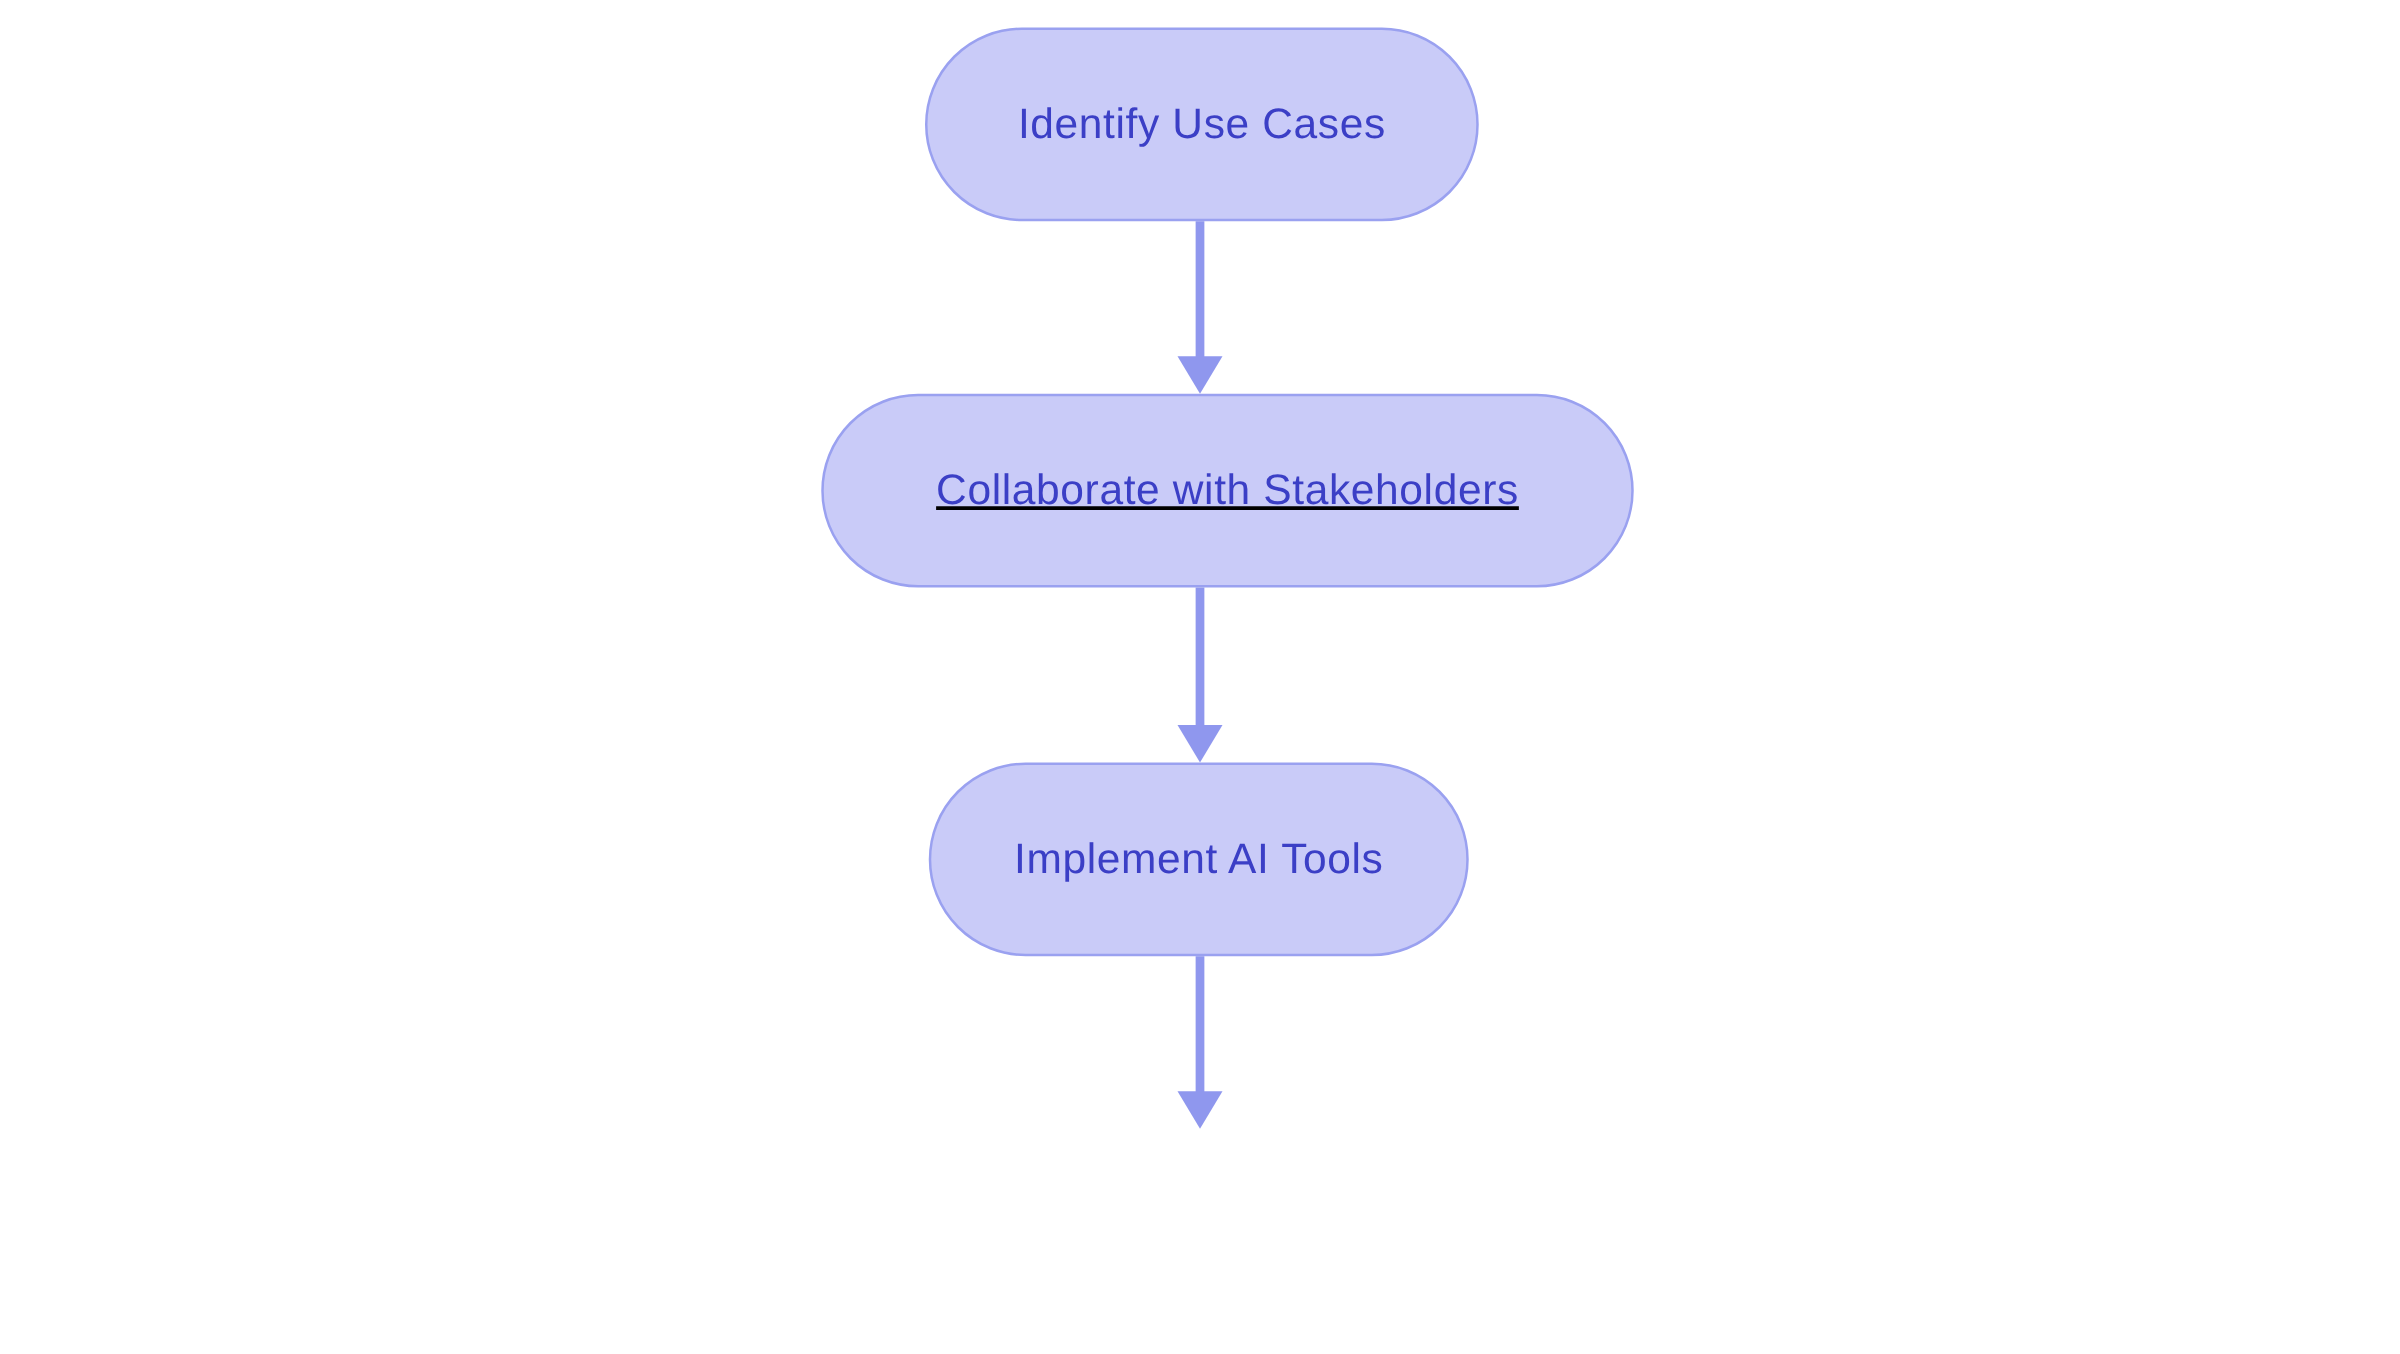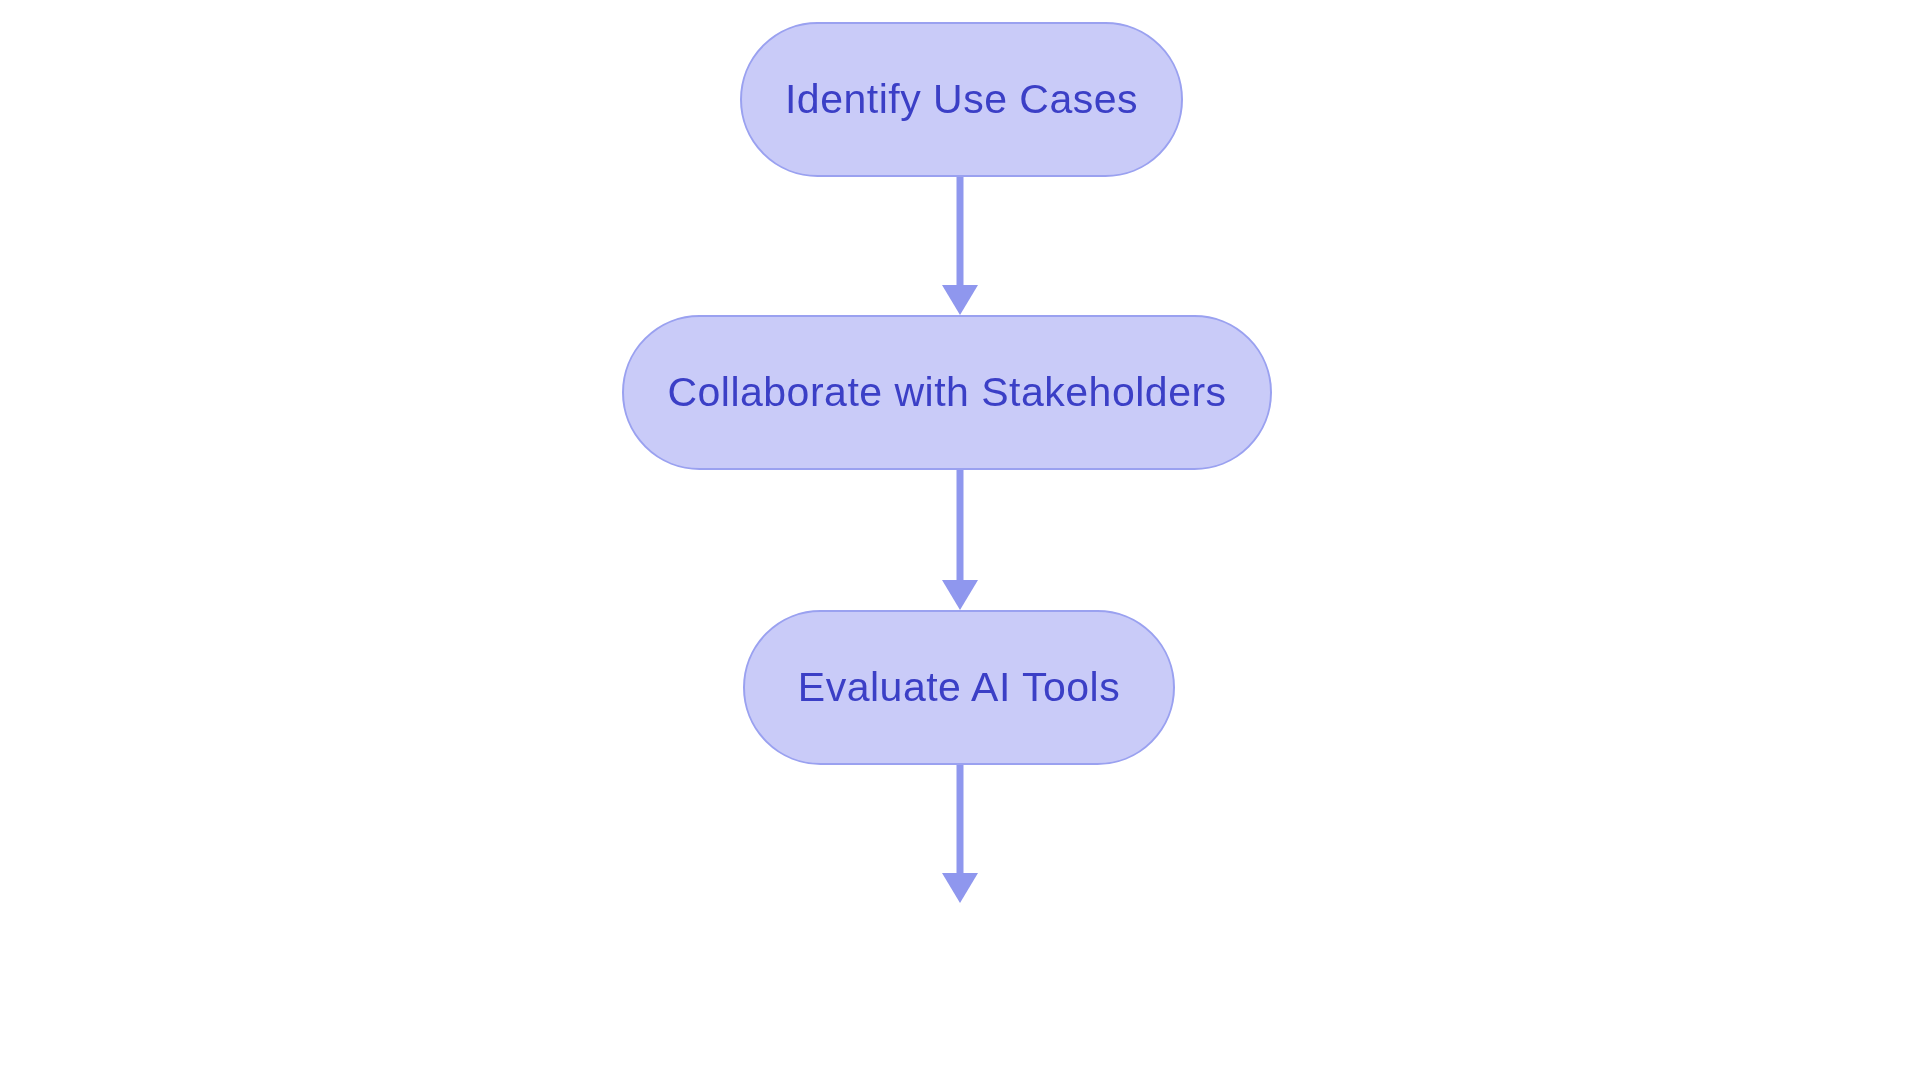--- a/index.html
+++ b/index.html
@@ -28,28 +28,28 @@
     display: flex;
     align-items: center;
     justify-content: center;
     background: var(--node-fill);
     border: 2px solid var(--node-border);
     border-radius: 78px;
     height: 155px;
   }
   .node-label {
     color: var(--node-text);
-    font-size: 41px;
+    font-size: 34px;
     font-weight: 400;
     letter-spacing: 0.5px;
     white-space: nowrap;
     text-align: left;
   }
   .node-0 { left: 740px; top: 22px;  width: 443px; }
-  .node-1 { left: 622px; top: 315px; width: 650px; }
+  .node-1 { left: 657px; top: 315px; width: 650px; text-decoration: underline; }
   .node-2 { left: 743px; top: 610px; width: 432px; }
   .node-3 { left: 712px; top: 903px; width: 498px; }
 
   .arrow {
     position: absolute;
     left: 942px;           
     width: 36px;
   }
   .arrow-0 { top: 177px; height: 138px; }
   .arrow-1 { top: 470px; height: 140px; }
@@ -92,21 +92,21 @@
   <div class="node node-1">
     <span class="node-label">Collaborate with Stakeholders</span>
   </div>
 
   <div class="arrow arrow-1">
     <div class="arrow-line"></div>
     <div class="arrow-head"></div>
   </div>
 
   <div class="node node-2">
-    <span class="node-label">Evaluate AI Tools</span>
+    <span class="node-label">Implement AI Tools</span>
   </div>
 
   <div class="arrow arrow-2">
     <div class="arrow-line"></div>
     <div class="arrow-head"></div>
   </div>
 
 
 </div>
 

